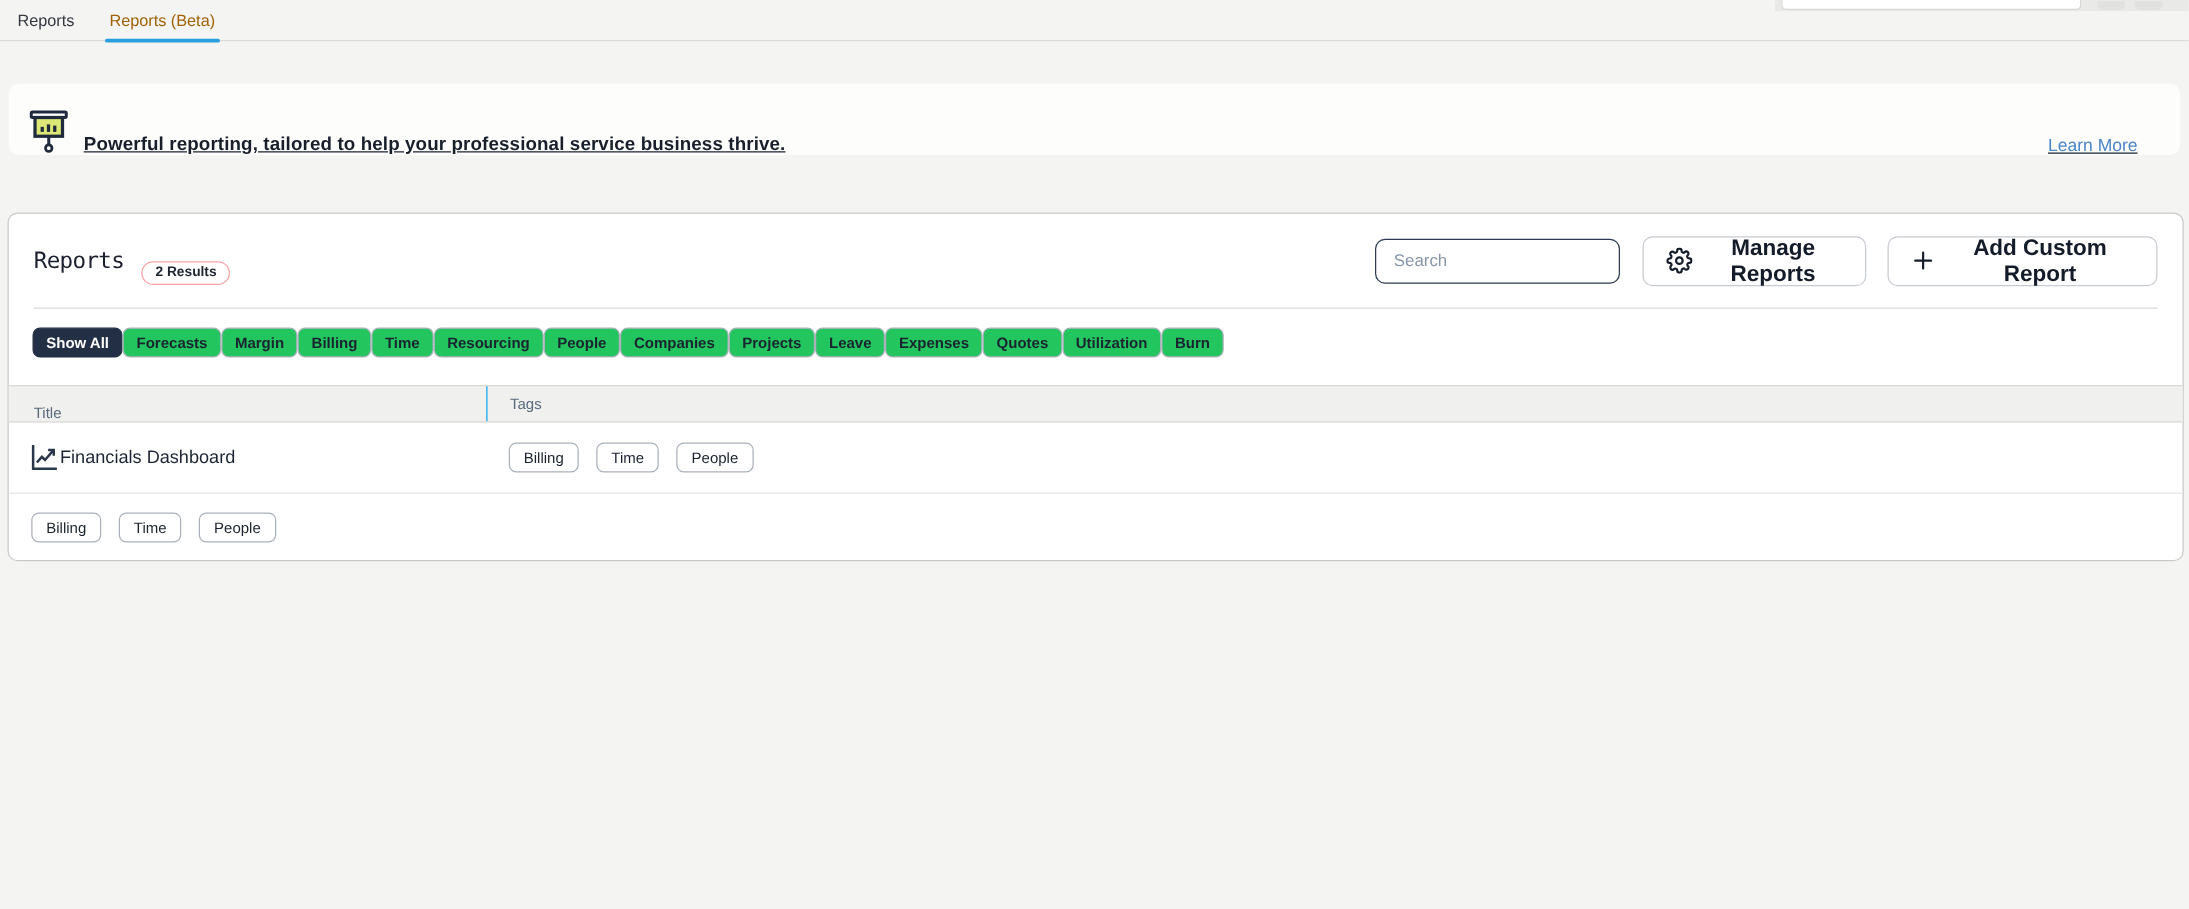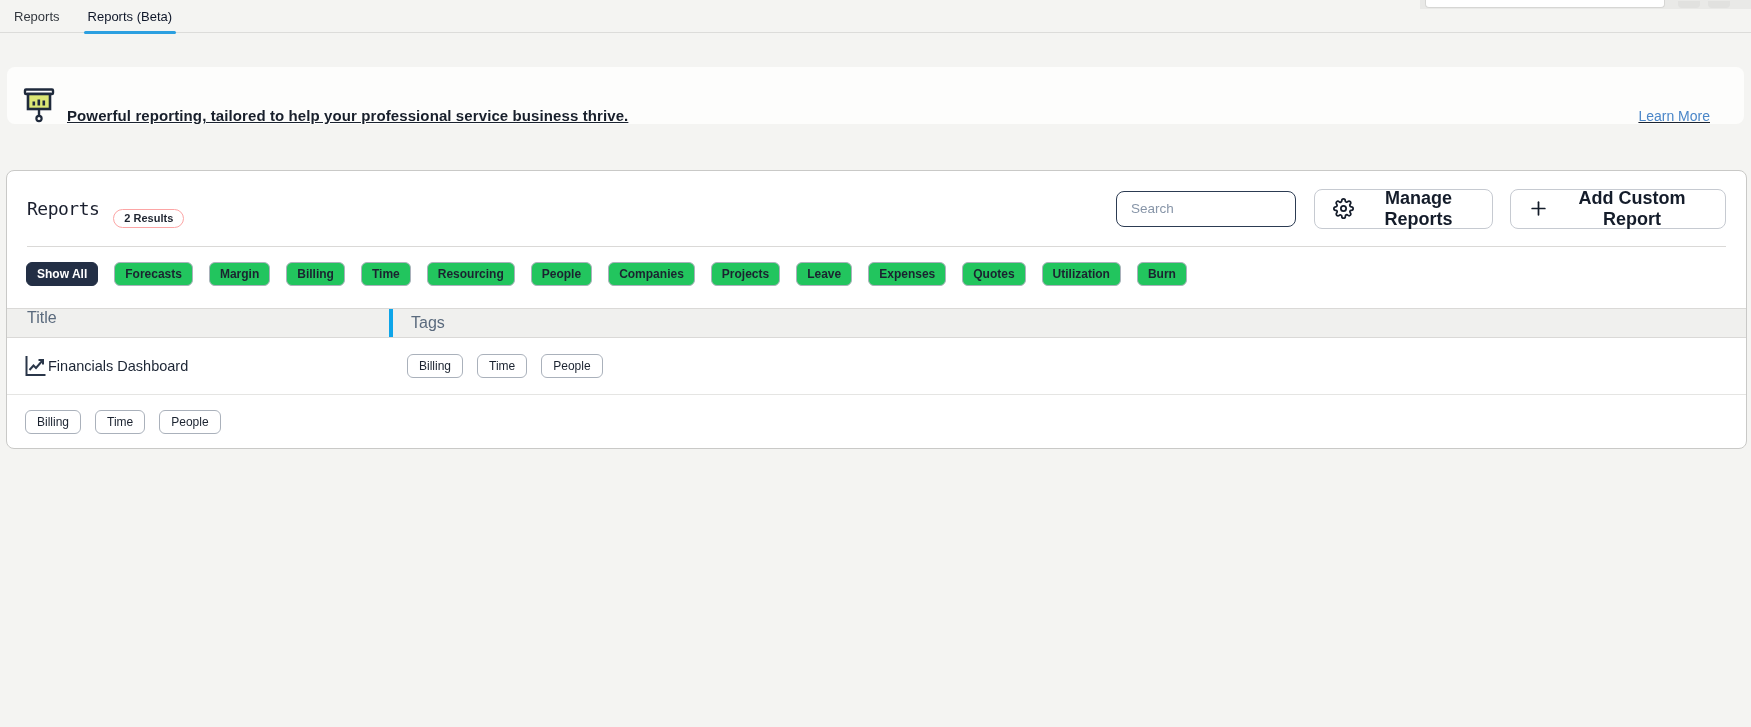--- a/index.html
+++ b/index.html
@@ -14,55 +14,55 @@
   body{background:#f4f4f2;font-family:"Liberation Sans",sans-serif;color:var(--ink);position:relative;}
 
   
   .top-cutoff{position:absolute;top:0;left:1420px;width:331px;height:9px;background:#e9e9e7;}
   .top-cutoff .partial-input{position:absolute;top:0;left:5px;width:240px;height:8px;background:#fff;border:1px solid #d6d6d4;border-top:none;border-radius:0 0 4px 4px;}
   .top-cutoff .blob{position:absolute;top:1px;width:22px;height:7px;border-radius:0 0 4px 4px;background:#e1e1df;}
 
   
   .tabbar{position:absolute;top:0;left:0;width:100%;height:33px;border-bottom:1px solid #dcdcda;display:flex;align-items:center;}
   .tab{position:relative;height:33px;display:flex;align-items:center;padding:0 14px;font-size:13px;color:#33383f;cursor:pointer;}
-  .tab.active{color:#0f172a;}
+  .tab.active{color:#a16207;}
   .tab.active::after{content:"";position:absolute;left:10px;right:10px;bottom:-1px;height:3px;background:var(--accent-blue);border-radius:2px;}
 
   
   .banner{position:absolute;top:67px;left:7px;width:1737px;height:57px;background:#fdfdfc;border-radius:8px;display:flex;align-items:flex-end;padding:0 34px 0 16px;text-decoration:underline;}
   .banner-icon{flex:0 0 auto;margin-right:12px;display:flex;}
   .banner-text{font-size:15px;font-weight:bold;letter-spacing:.1px;color:#181f2b;}
   .banner-link{margin-left:auto;font-size:14px;font-weight:500;color:var(--link-blue);cursor:pointer;}
 
   
   .panel{position:absolute;top:170px;left:6px;width:1741px;height:279px;background:#ffffff;border:1px solid #c9c9c7;border-radius:8px;display:flex;flex-direction:column;}
 
   .panel-header{display:flex;align-items:center;padding:17px 20px 0 20px;height:58px;}
   .panel-title{font-family:"DejaVu Sans Mono",monospace;font-size:18px;font-weight:500;color:#1a1f2e;letter-spacing:-.5px;}
   .results-badge{margin-left:14px;border:1px solid #fca5a5;border-radius:10px;padding:2px 10px 3px;font-size:11px;font-weight:bold;color:#1f2530;background:#fff;margin-top:20px;}
   .header-actions{margin-left:auto;display:flex;align-items:center;}
-  .search-input{width:180px;height:36px;border:1.5px solid #2c3b52;border-radius:8px;background:#fff;padding:0 14px;font-size:13.5px;font-family:"Liberation Sans",sans-serif;color:#be185d;outline:none;}
+  .search-input{width:196px;height:36px;border:1.5px solid #2c3b52;border-radius:8px;background:#fff;padding:0 14px;font-size:13.5px;font-family:"Liberation Sans",sans-serif;color:#be185d;outline:none;}
   .search-input::placeholder{color:#8795a8;}
   .btn{height:40px;display:flex;align-items:center;justify-content:space-between;gap:9px;background:#fff;border:1px solid #c6cad1;border-radius:8px;padding:0 18px;font-size:18px;font-weight:bold;color:#141c2a;cursor:pointer;font-family:"Liberation Sans",sans-serif;}
   .btn-manage{margin-left:18px;width:179px;}
   .btn-add{margin-left:17px;width:216px;}
   .btn svg{flex:0 0 auto;}
 
   .panel-divider{border:none;border-top:1px solid #dad9d7;margin:17px 20px 0 20px;}
 
   
-  .chips-row{display:flex;align-items:center;gap:16px;padding:15px 0 0 19px;}
+  .chips-row{display:flex;align-items:center;gap:0;padding:15px 0 0 19px;}
   .chip{height:24px;display:flex;align-items:center;background:#22c55e;border:1px solid #aab1bb;border-radius:6px;padding:0 10px;font-size:12px;font-weight:600;color:#1b2330;cursor:pointer;white-space:nowrap;}
   .chip.active{background:var(--dark-navy);border-color:var(--dark-navy);color:#ffffff;}
 
   
   .table{margin-top:22px;display:flex;flex-direction:column;flex:1;}
-  .thead{height:30px;background:#f0f0ee;border-top:1px solid #dad9d7;border-bottom:1px solid #dad9d7;display:flex;align-items:flex-start;font-size:16px;color:#5a6a7d;}
+  .thead{height:30px;background:#f0f0ee;border-top:1px solid #dad9d7;border-bottom:1px solid #dad9d7;display:flex;align-items:flex-end;font-size:12px;color:#5a6a7d;}
   .col-title{width:382px;padding-left:20px;flex:0 0 auto;}
-  .col-tags{flex:1;padding-left:18px;border-left:4px solid #0ea5e9;height:100%;display:flex;align-items:center;}
+  .col-tags{flex:1;padding-left:18px;border-left:1px solid #0ea5e9;height:100%;display:flex;align-items:center;}
   .trow{display:flex;align-items:center;height:57px;border-bottom:1px solid #e5e5e3;}
   .trow:last-child{border-bottom:none;flex:1;}
   .cell-title{width:382px;flex:0 0 auto;display:flex;align-items:center;padding-left:16px;}
   .row-title{font-size:14.5px;color:#1c2534;}
   .cell-tags{flex:1;display:flex;align-items:center;gap:14px;padding-left:18px;}
   .tag-pill{height:24px;display:flex;align-items:center;border:1px solid #aab1bb;border-radius:6px;padding:0 11px;font-size:12px;font-weight:500;color:#1b2330;background:#fff;}
 </style>
 </head>
 <body>
 

